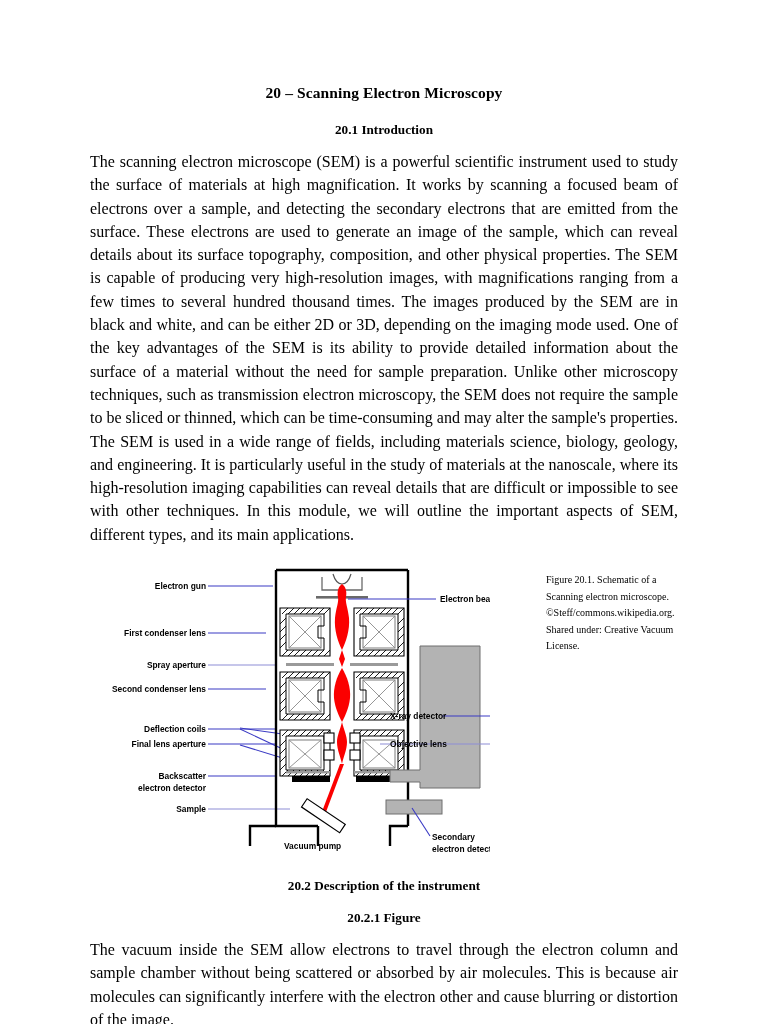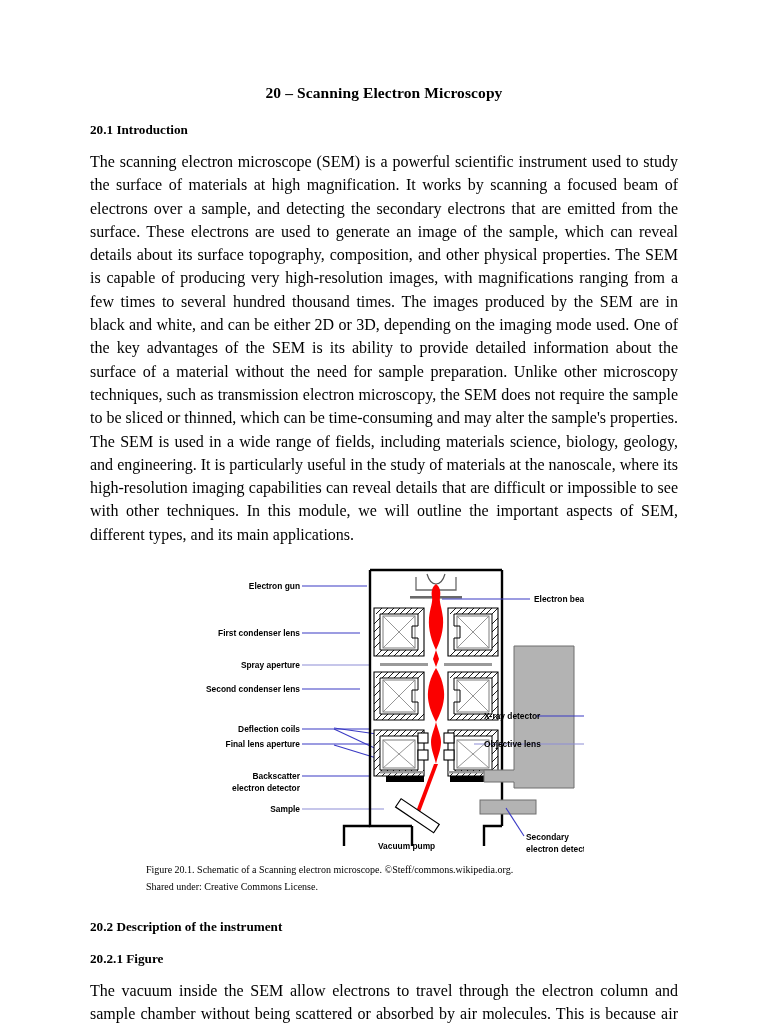--- a/index.html
+++ b/index.html
@@ -32,36 +32,37 @@
     font-size: 15.5px;
     font-weight: bold;
     text-align: center;
     margin: 0 0 20px 0;
     letter-spacing: 0.1px;
   }
   .heading {
     font-size: 13.2px;
     font-weight: bold;
     margin: 16px 0 12px 0;
+    text-align: center;
   }
   .heading.space-above {
     margin-top: 24px;
   }
   .para {
     font-size: 16px;
     line-height: 23.3px;
     text-align: justify;
     text-justify: inter-word;
     margin: 0;
     hyphens: manual;
   }
   .figure-wrap {
     margin-top: 18px;
     display: flex;
-    flex-direction: column;
+    flex-direction: row;
     align-items: center;
   }
   .figure-canvas {
     width: 400px;
     height: 290px;
     position: relative;
   }
   .caption {
     font-size: 10px;
     line-height: 16.5px;
@@ -383,21 +384,21 @@
           <text class="lbl" x="300" y="183">Objective lens</text>
           <text class="lbl" x="342" y="276">Secondary</text>
           <text class="lbl" x="342" y="288">electron detector</text>
 
           <text class="lbl" x="194" y="285">Vacuum pump</text>
         </svg>
       </div>
 
       <div class="caption">
         <span>Figure 20.1. Schematic of a Scanning electron microscope. ©Steff/commons.wikipedia.org.</span><br>
-        <span>Shared under: Creative Commons License.</span>
+        <span>Shared under: Creative Vacuum License.</span>
       </div>
     </div>
 
     <h2 class="heading space-above">20.2 Description of the instrument</h2>
 
     <h2 class="heading">20.2.1 Figure</h2>
 
     <p class="para">The vacuum inside the SEM allow electrons to travel through the electron column and sample chamber without being scattered or absorbed by air molecules. This is because air molecules can significantly interfere with the electron other and cause blurring or distortion of the image.</p>
 
   </div>

